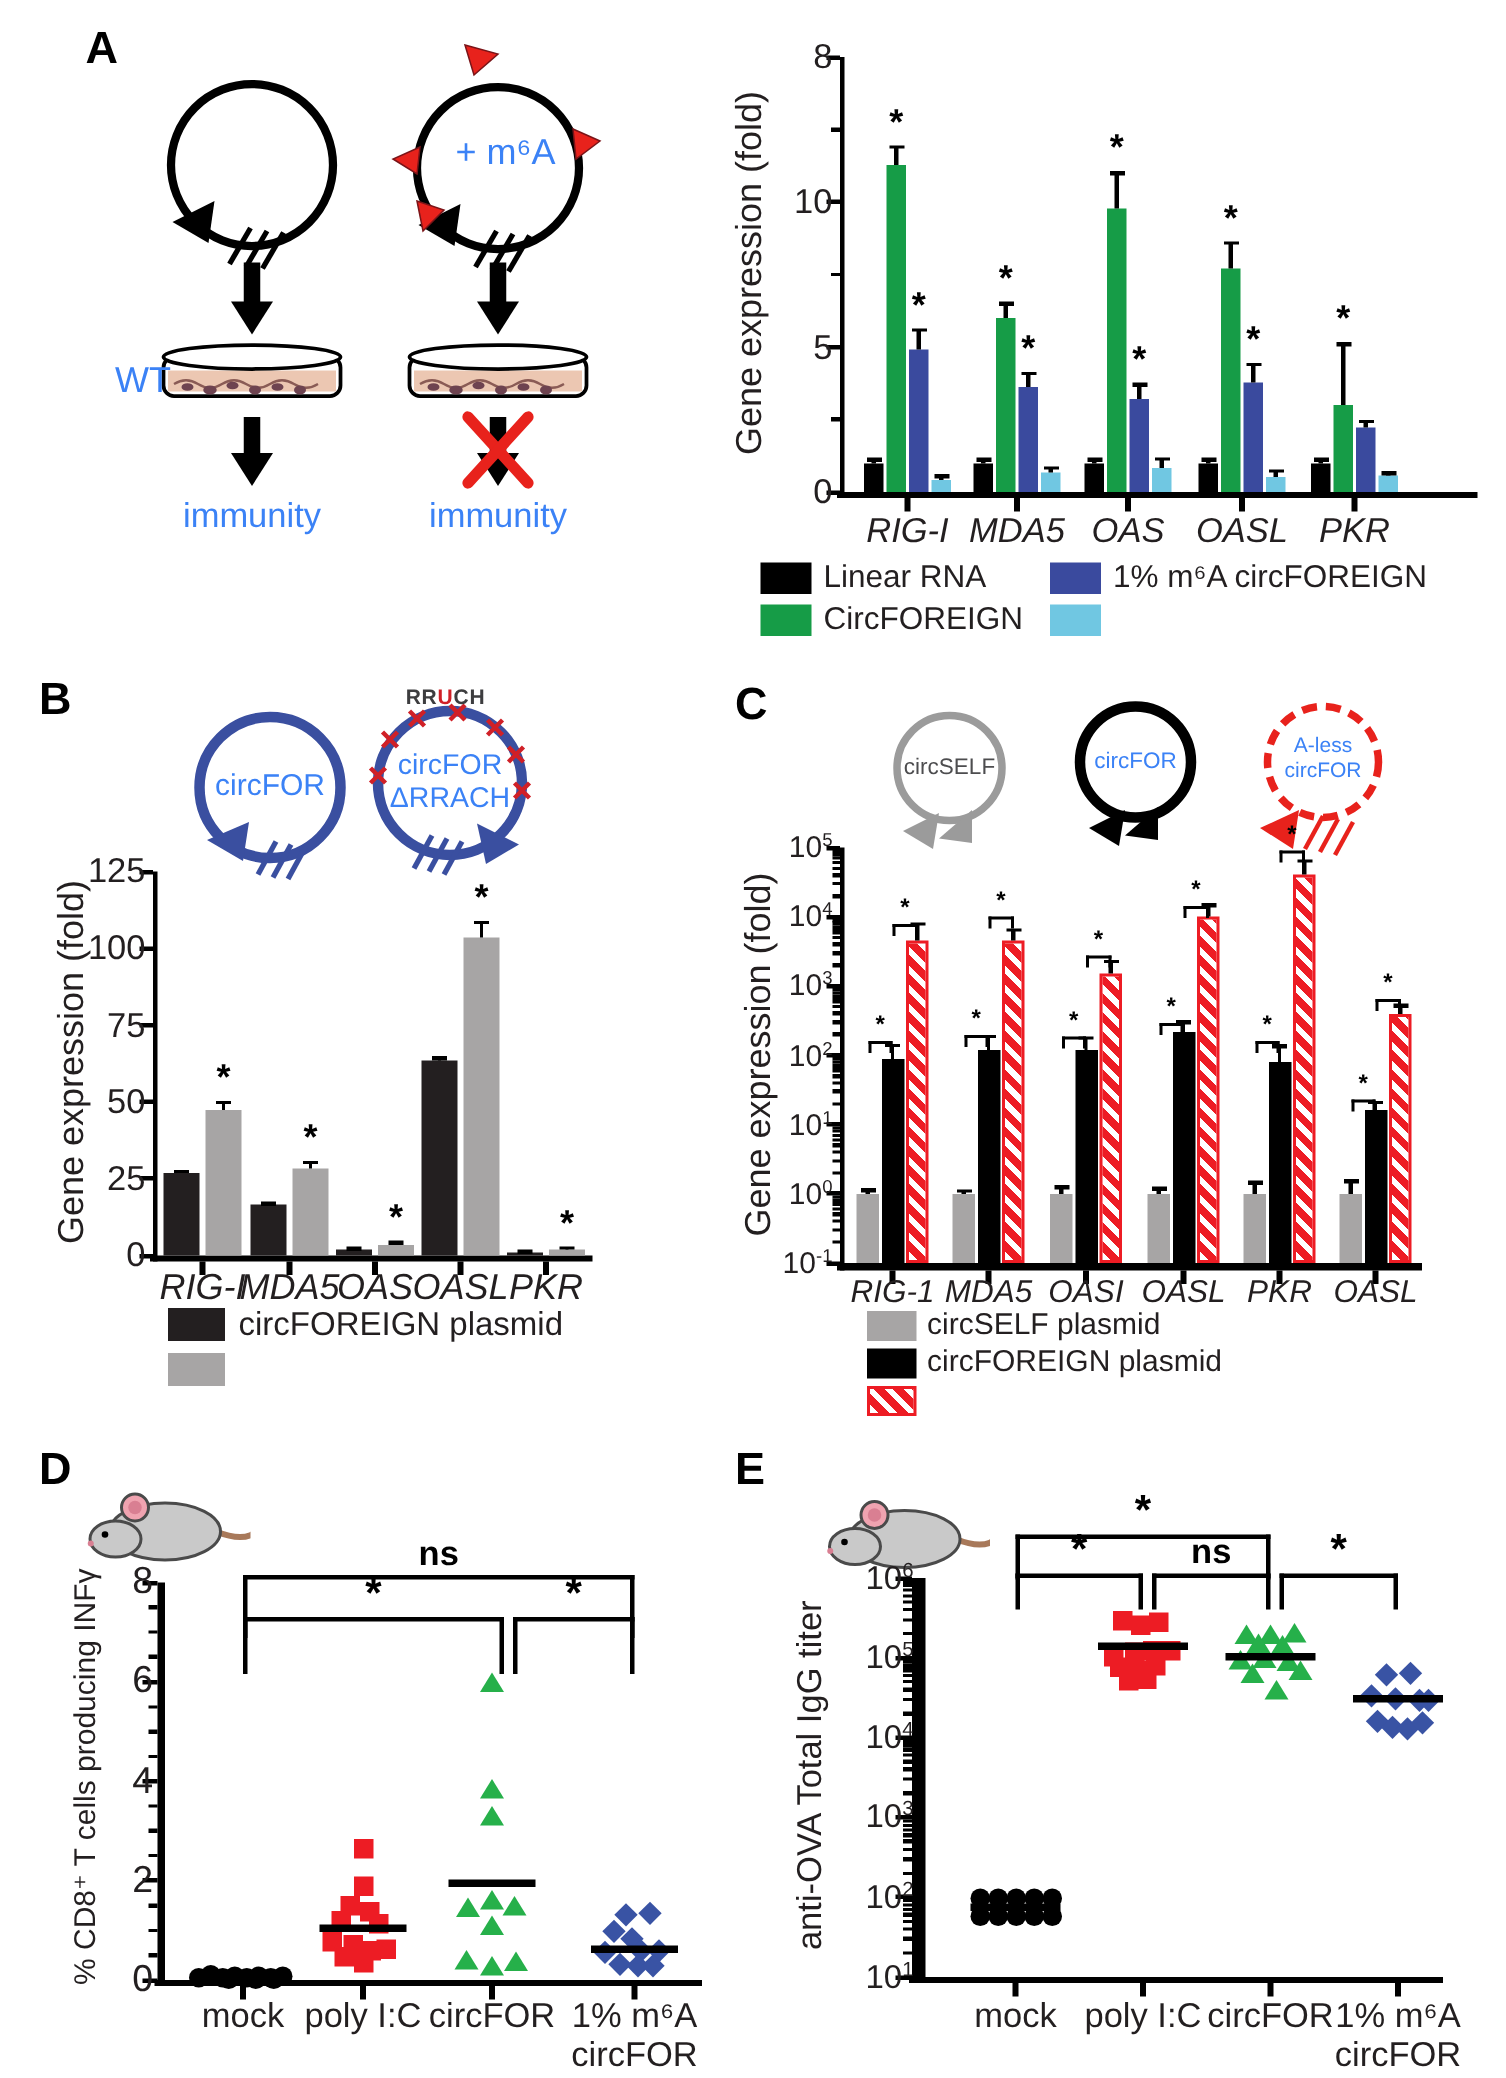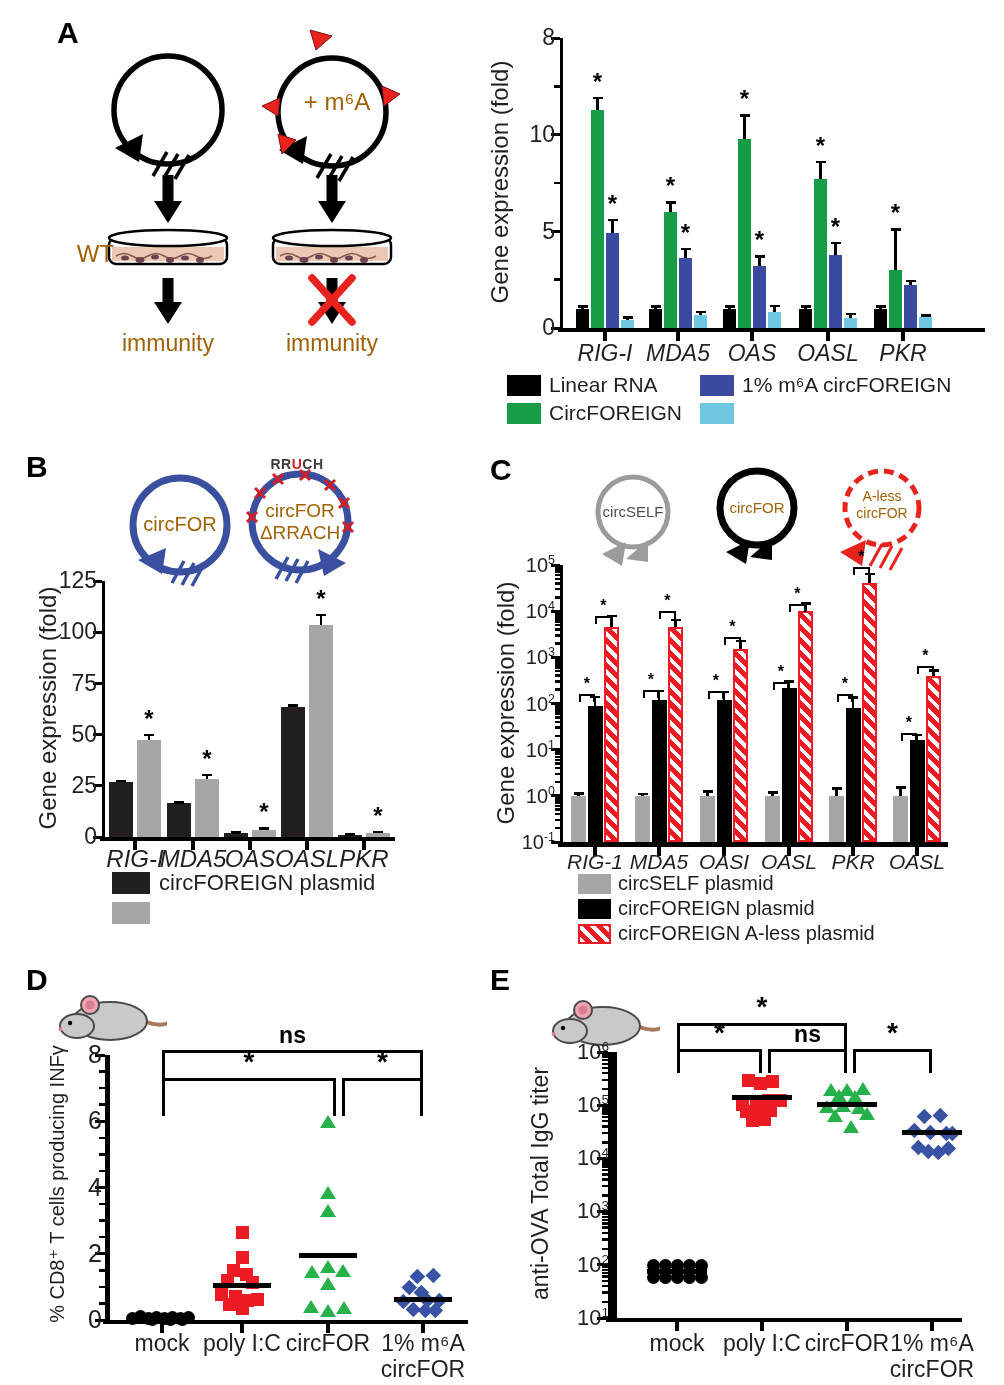--- a/index.html
+++ b/index.html
@@ -2,21 +2,21 @@
 <html><head>
 <meta charset="utf-8">
 <style>
   html,body{margin:0;padding:0;background:#fff;}
   #canvas{position:relative;width:1004px;height:1385px;background:#fff;
           font-family:"Liberation Sans","DejaVu Sans",sans-serif;color:#231f20;overflow:hidden;}
   .abs{position:absolute;}
   .panel-label{position:absolute;font-size:30px;font-weight:bold;color:#000;}
   .ylabel{position:absolute;text-align:center;transform:rotate(-90deg);transform-origin:center;
           font-size:24px;color:#231f20;white-space:nowrap;}
-  .diagram-text{position:absolute;text-align:center;color:#a16207;}
+  .diagram-text{position:absolute;text-align:center;color:#3b82f6;}
   .bar{position:absolute;}
   .hatched{background:repeating-linear-gradient(45deg,#ffffff 0 4px,#ed1c24 4px 9px);border:2px solid #ed1c24;box-sizing:border-box;}
   .errline,.errcap,.tick,.axisline,.meanline,.xtick{position:absolute;background:#000;}
   .ticklabel{position:absolute;text-align:right;color:#231f20;white-space:nowrap;}
   .catlabel{position:absolute;text-align:center;color:#231f20;white-space:nowrap;}
   .sig{position:absolute;text-align:center;font-weight:bold;color:#000;}
   .bracket{position:absolute;border-top:3px solid #000;border-left:3px solid #000;border-right:3px solid #000;box-sizing:border-box;}
   .bracket.thin{border-top-width:2.5px;border-left-width:2.5px;border-right-width:2.5px;}
   .legend-swatch{position:absolute;}
   .legend-label{position:absolute;white-space:nowrap;color:#231f20;}
@@ -486,21 +486,20 @@
     <div class="sig" style="left: 851.25px; top: 548.112px; width: 20px; font-size: 16px;">*</div>
     <div class="bracket thin" style="left: 900.5px; top: 732.967px; width: 16.5px; height: 8px;"></div>
     <div class="sig" style="left: 898.75px; top: 713.967px; width: 20px; font-size: 16px;">*</div>
     <div class="bracket thin" style="left: 917px; top: 665.971px; width: 16.5px; height: 8px;"></div>
     <div class="sig" style="left: 915.25px; top: 646.971px; width: 20px; font-size: 16px;">*</div>
     <div class="legend-swatch" style="left: 578px; top: 874px; width: 33px; height: 20px; background: rgb(167, 165, 165);"></div>
     <div class="legend-label" style="left: 618px; top: 872px; font-size: 20px;">circSELF plasmid</div>
     <div class="legend-swatch" style="left: 578px; top: 899px; width: 33px; height: 20px; background: rgb(0, 0, 0);"></div>
     <div class="legend-label" style="left: 618px; top: 897px; font-size: 20px;">circFOREIGN plasmid</div>
     <div class="legend-swatch hatched" style="left: 578px; top: 924px; width: 33px; height: 20px;"></div>
-    <div class="legend-label" style="left: 618px; top: 922px; font-size: 20px;">circFOREIGN A-less plasmid</div>
     <div class="axisline" style="left: 105px; top: 1055px; width: 5px; height: 269px;"></div>
     <div class="axisline" style="left: 103px; top: 1320px; width: 365px; height: 4px;"></div>
     <div class="tick" style="left: 95px; top: 1318.5px; width: 10px; height: 3px;"></div>
     <div class="ticklabel" style="left: 48px; top: 1305px; width: 54px; font-size: 25px;">0</div>
     <div class="tick" style="left: 95px; top: 1252.25px; width: 10px; height: 3px;"></div>
     <div class="ticklabel" style="left: 48px; top: 1238.75px; width: 54px; font-size: 25px;">2</div>
     <div class="tick" style="left: 95px; top: 1186px; width: 10px; height: 3px;"></div>
     <div class="ticklabel" style="left: 48px; top: 1172.5px; width: 54px; font-size: 25px;">4</div>
     <div class="tick" style="left: 95px; top: 1119.75px; width: 10px; height: 3px;"></div>
     <div class="ticklabel" style="left: 48px; top: 1106.25px; width: 54px; font-size: 25px;">6</div>

